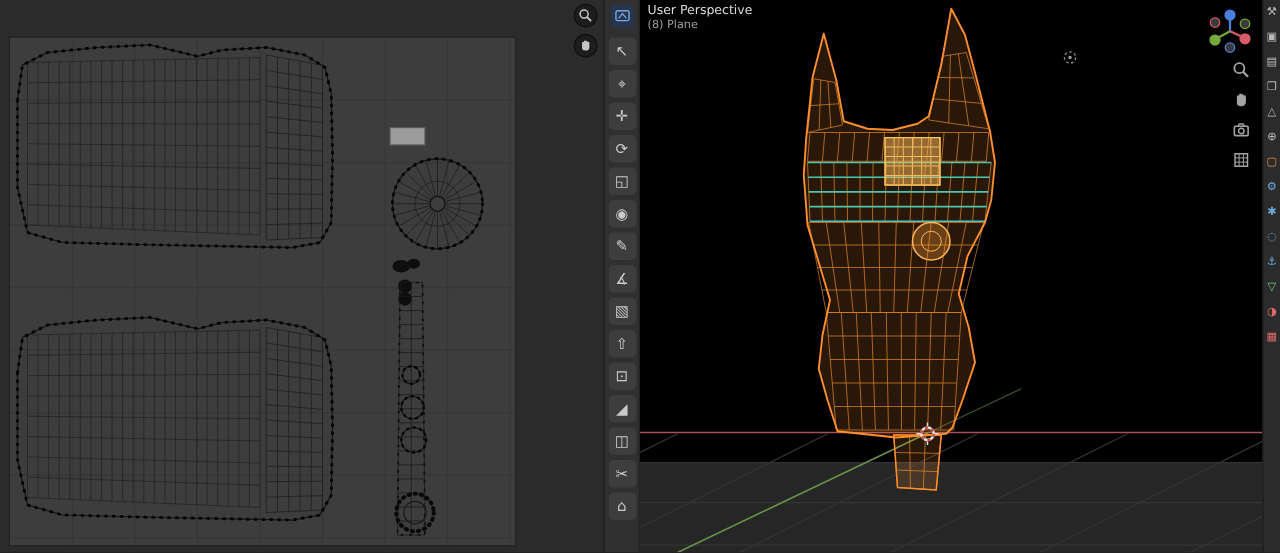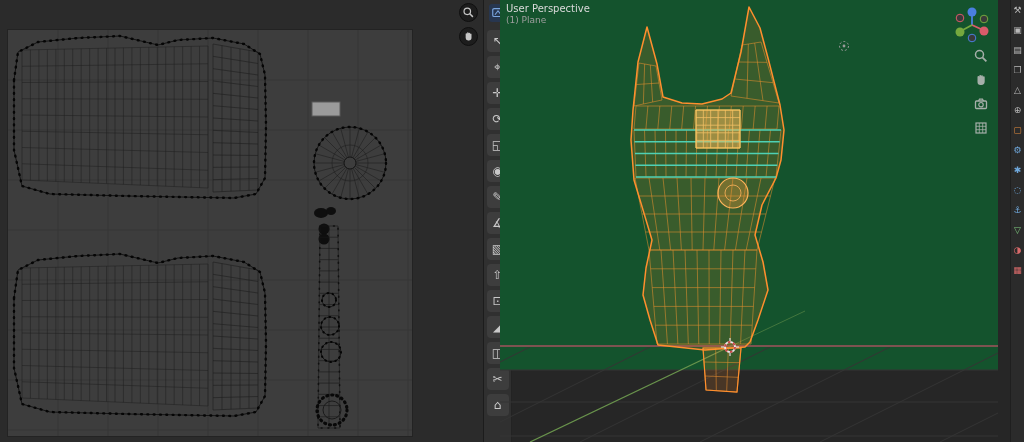--- a/index.html
+++ b/index.html
@@ -12,21 +12,21 @@
 #uv-svg{position:absolute;left:8px;top:30px;width:404px;height:406px;background:#3d3d3d;outline:1px solid #232323}
 .uv-tools{position:absolute;left:459px;top:3px;display:flex;flex-direction:column;gap:5px}
 .round-btn{width:19px;height:19px;border-radius:50%;background:#1d1d1d;border:1px solid #0f0f0f;display:flex;align-items:center;justify-content:center;padding:0;cursor:pointer}
 
 
 .center-toolbar{position:absolute;left:484px;top:0;width:28px;height:442px;background:#303030;display:flex;flex-direction:column;align-items:center;padding-top:4px;gap:4px;border-right:1px solid #232323}
 .editor-type-btn{width:18px;height:18px;border-radius:3px;background:#27364f;display:flex;align-items:center;justify-content:center;margin-bottom:4px;cursor:pointer}
 .tool-btn{width:22px;height:22px;border-radius:4px;background:#3d3d3d;color:#c9c9c9;font-size:12px;line-height:22px;text-align:center;cursor:pointer;flex:0 0 auto}
 
 
-.viewport{position:absolute;left:500px;top:0;width:498px;height:370px;background:#14532d}
+.viewport{position:absolute;left:512px;top:0;width:498px;height:370px;background:#000000}
 #scene-svg{position:absolute;left:0;top:0;width:498px;height:442px}
 .vp-header{position:absolute;left:6px;top:3px;pointer-events:none}
 .vp-title{color:#dadada;font-size:10px}
 .vp-sub{color:#9f9f9f;font-size:9px;margin-top:1px}
 .nav-gizmo{position:absolute;right:6px;top:4px;width:40px;height:40px;cursor:pointer}
 .vp-side{position:absolute;right:9px;top:48px;display:flex;flex-direction:column;gap:8px}
 .side-btn{width:16px;height:16px;background:none;border:none;padding:0;opacity:.85;cursor:pointer}
 
 
 .props-strip{position:absolute;left:1010px;top:0;width:14px;height:442px;background:#2b2b2b;display:flex;flex-direction:column;align-items:center;padding-top:5px;gap:9px;border-left:1px solid #1f1f1f}
@@ -403,21 +403,21 @@
         <circle cx="230" cy="347" r="5" fill="none" stroke="#e8e8e8" stroke-width="2"></circle>
         <circle cx="230" cy="347" r="5" fill="none" stroke="#c84a4a" stroke-width="2" stroke-dasharray="2.6 2.6"></circle>
         <line x1="230" y1="338" x2="230" y2="341" stroke="#dddddd" stroke-width="1.2"></line>
         <line x1="230" y1="353" x2="230" y2="356" stroke="#dddddd" stroke-width="1.2"></line>
         <line x1="221" y1="347" x2="224" y2="347" stroke="#dddddd" stroke-width="1.2"></line>
         <line x1="236" y1="347" x2="239" y2="347" stroke="#dddddd" stroke-width="1.2"></line>
       </svg>
 
     <header class="vp-header">
       <div class="vp-title">User Perspective</div>
-      <div class="vp-sub">(1) Plane</div>
+      <div class="vp-sub">(8) Plane</div>
     </header>
 
     <div class="nav-gizmo">
       <svg width="40" height="40" viewBox="0 0 40 40">
         <line x1="20" y1="21" x2="20" y2="9" stroke="#4a7fe0" stroke-width="1.8"></line>
         <line x1="20" y1="21" x2="31" y2="26" stroke="#d95b6a" stroke-width="1.8"></line>
         <line x1="20" y1="21" x2="9" y2="27" stroke="#76a83e" stroke-width="1.8"></line>
         <circle cx="20" cy="8" r="4.5" fill="#4a7fe0"></circle>
         <circle cx="32" cy="27" r="4.5" fill="#d95b6a"></circle>
         <circle cx="8" cy="28" r="4.5" fill="#76a83e"></circle>

